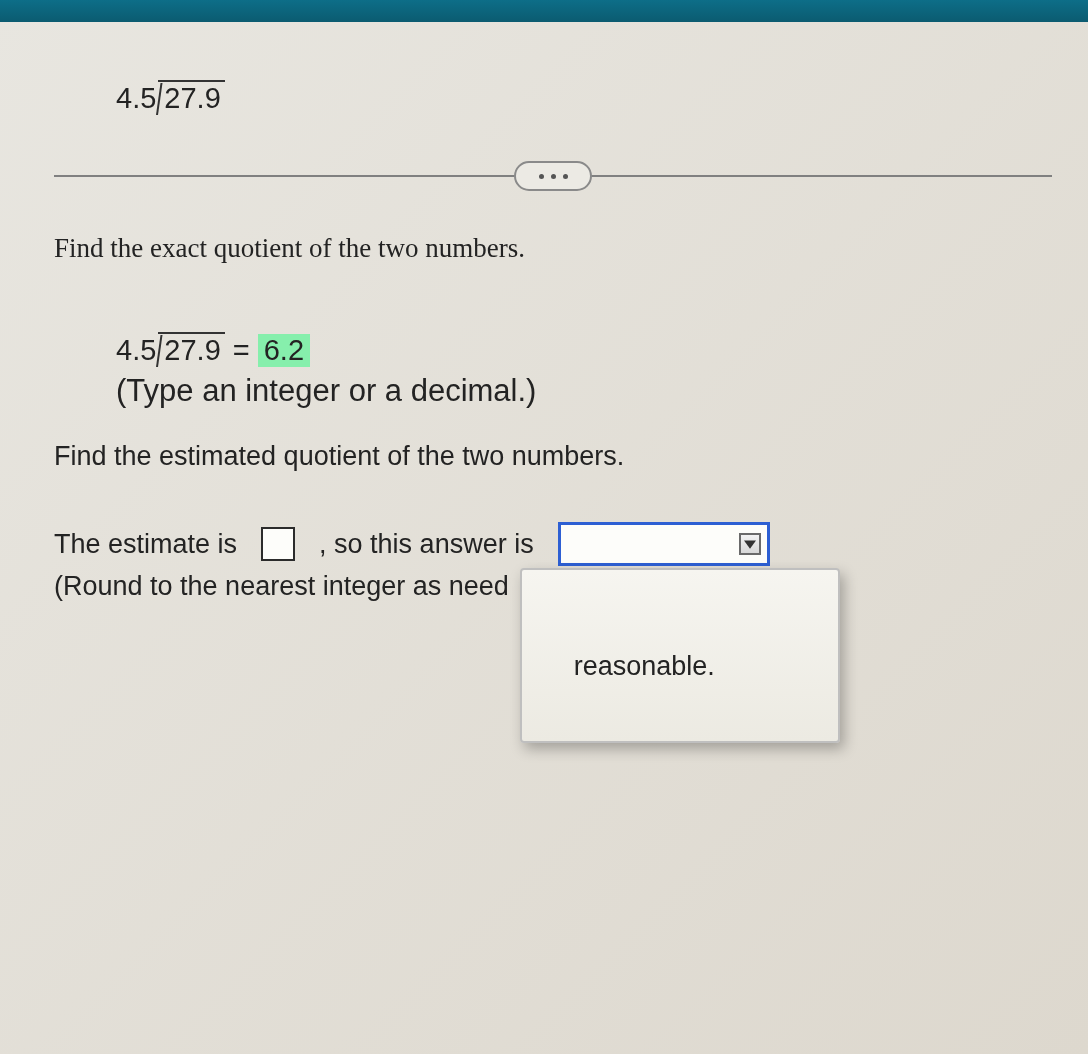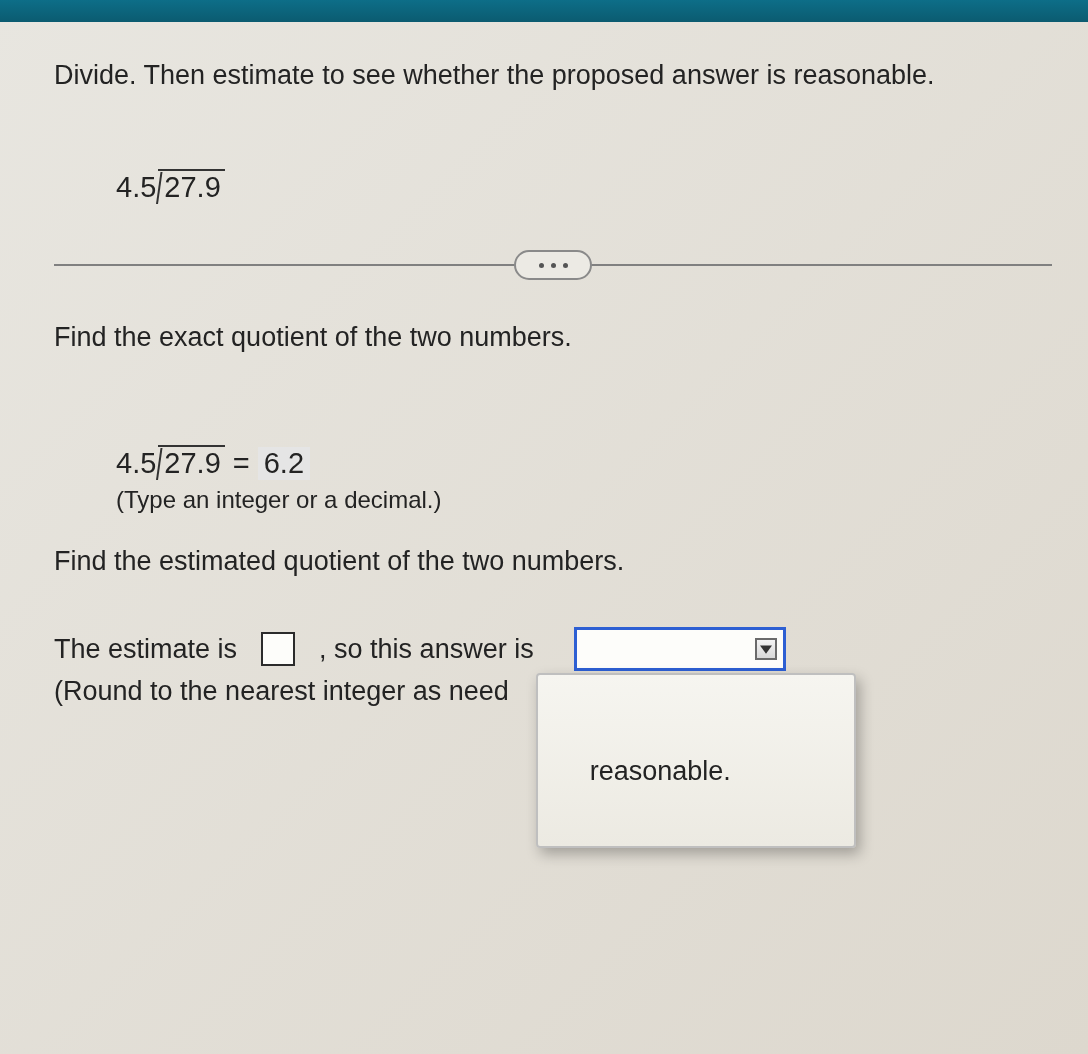--- a/index.html
+++ b/index.html
@@ -71,57 +71,56 @@
     align-items: center;
     justify-content: center;
     gap: 7px;
     cursor: pointer;
   }
   .dots-pill span {
     width: 5px; height: 5px;
     background: #555;
     border-radius: 50%;
   }
-  .q1-label { margin-bottom: 72px; }
+  .q1-label { margin-bottom: 48px; font-family: Liberation Serif, serif; }
   .answer-row {
     margin-left: 62px;
     display: flex;
     align-items: baseline;
     gap: 8px;
     font-size: 29px;
   }
   .highlight-ans {
-    background: #e5e5e5;
+    background: #86efac;
     padding: 0 6px;
   }
   .hint {
     margin-left: 62px;
     margin-top: 6px;
-    font-size: 24px;
+    font-size: 31px;
   }
   .q2-label { margin-top: 32px; margin-bottom: 48px; }
   .sentence-row {
     display: flex;
     flex-wrap: wrap;
     align-items: center;
     gap: 24px;
     font-size: 27px;
     line-height: 1.8;
   }
   .blank-box {
     display: inline-block;
     width: 34px; height: 34px;
     border: 2px solid #2b2b2b;
     background: #fdfdfa;
     vertical-align: middle;
   }
   .select-wrap {
     position: relative;
     display: inline-flex;
-    margin-left: 16px;
   }
   .select-box {
     width: 212px; height: 44px;
     border: 3px solid #2d5fd3;
     background: #fdfdfa;
     display: flex;
     align-items: center;
     justify-content: flex-end;
     padding-right: 6px;
   }
@@ -152,21 +151,20 @@
   .dropdown-option:last-child { padding-bottom: 10px; }
   .round-hint { font-size: 27px; margin-top: 2px; }
 </style>
 </head>
 <body>
 
 <div class="topbar"></div>
 
 <div class="page">
 
-  <div class="instruction">Divide. Then estimate to see whether the proposed answer is reasonable.</div>
 
   <div class="division-block">
     <span class="long-div">
       <span class="divisor">4.5</span>
       <span class="dividend">27.9</span>
     </span>
   </div>
 
   <div class="hr-wrap">
     <hr class="hr-line">

